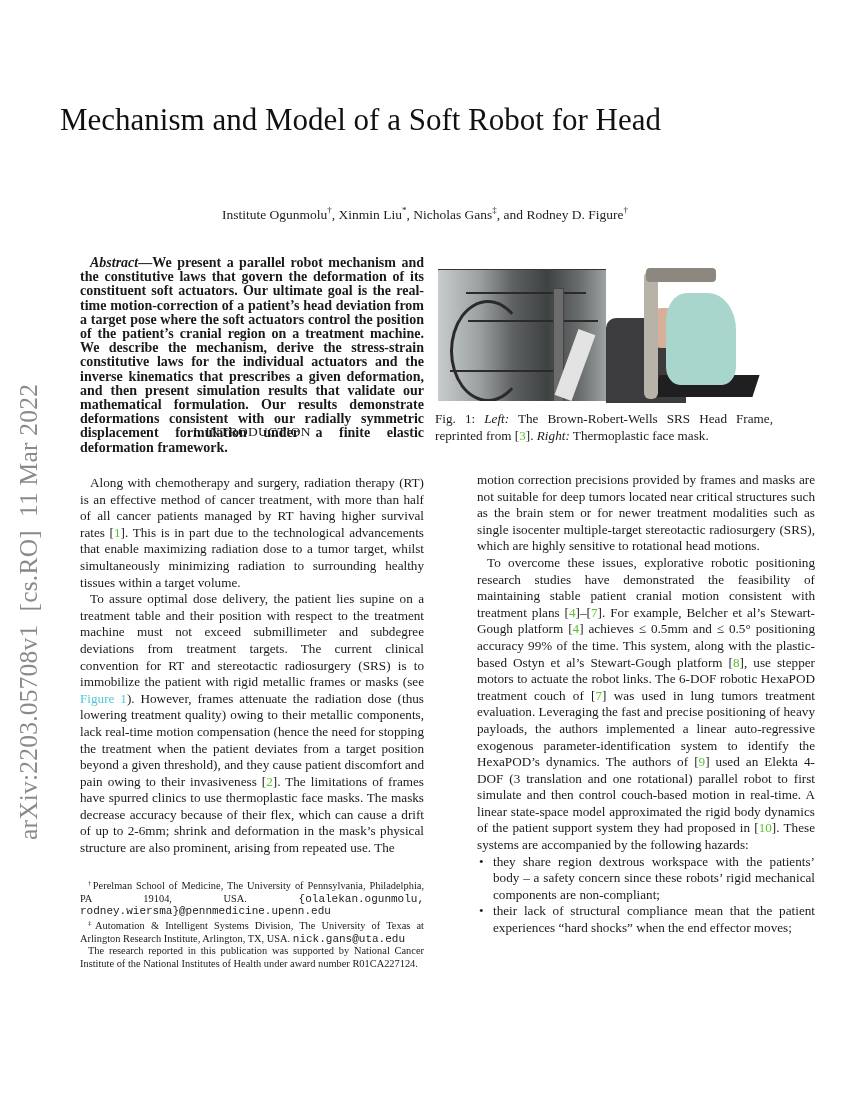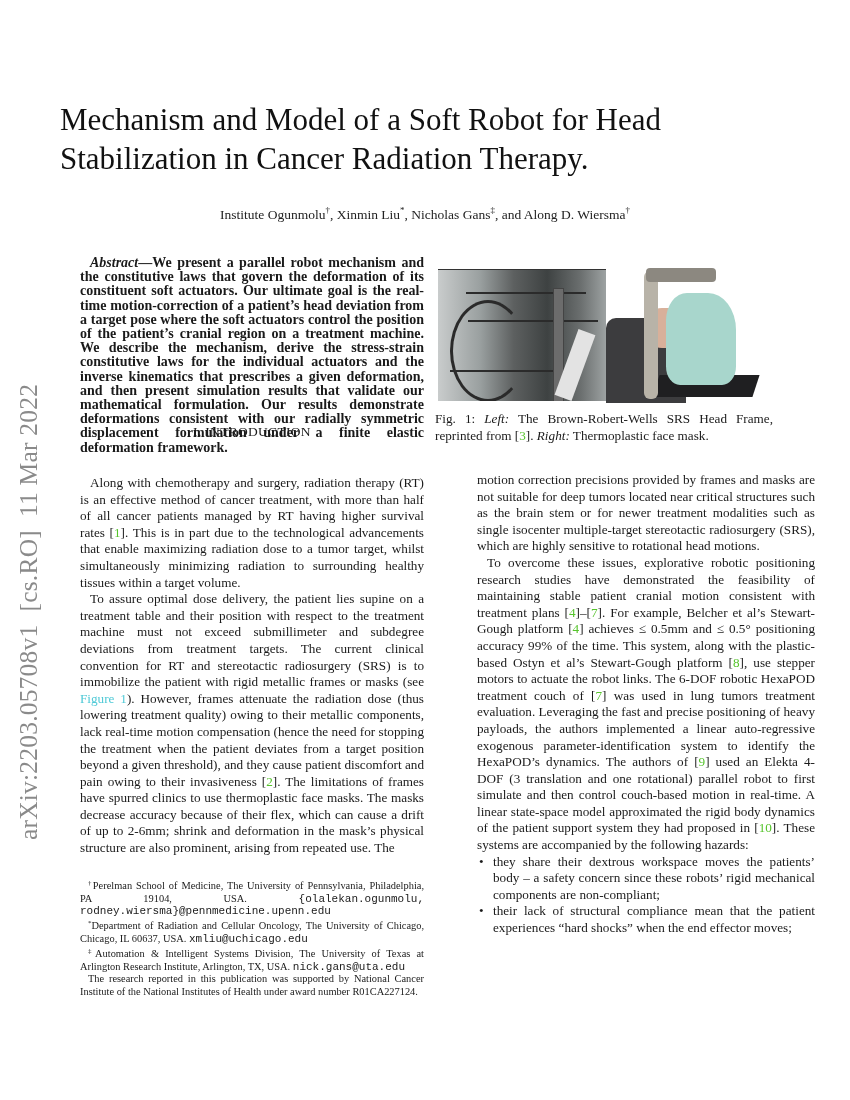--- a/index.html
+++ b/index.html
@@ -79,25 +79,24 @@
     ul.hazards li { position: relative; padding-left: 16px; }
     ul.hazards li::before { content: "•"; position: absolute; left: 2px; top: 0; }
   </style>
 </head>
 <body>
 
 <div class="arxiv-stamp">arXiv:2203.05708v1  [cs.RO]  11 Mar 2022</div>
 
 <div class="title">
   <span>Mechanism and Model of a Soft Robot for Head</span><br>
-  <span>Stabilization in Cancer Radiation Therapy.</span>
 </div>
 
 <div class="authors">
-  <span>Institute Ogunmolu</span><sup>†</sup><span>, </span><span>Xinmin Liu</span><sup>*</sup><span>, </span><span>Nicholas Gans</span><sup>‡</sup><span>, and </span><span>Along D. Wiersma</span><sup>†</sup>
+  <span>Institute Ogunmolu</span><sup>†</sup><span>, </span><span>Xinmin Liu</span><sup>*</sup><span>, </span><span>Nicholas Gans</span><sup>‡</sup><span>, and </span><span>Rodney D. Figure</span><sup>†</sup>
 </div>
 
 <div class="abstract">
   <span class="lead">Abstract</span><span>—</span><span>We present a parallel robot mechanism and the constitutive laws that govern the deformation of its constituent soft actuators. Our ultimate goal is the real-time motion-correction of a patient’s head deviation from a target pose where the soft actuators control the position of the patient’s cranial region on a treatment machine. We describe the mechanism, derive the stress-strain constitutive laws for the individual actuators and the inverse kinematics that prescribes a given deformation, and then present simulation results that validate our mathematical formulation. Our results demonstrate deformations consistent with our radially symmetric displacement formulation under a finite elastic deformation framework.</span>
 </div>
 
 <div class="section-head">
   <span>I.</span> <span>INTRODUCTION</span>
 </div>
 
@@ -126,23 +125,22 @@
 </div>
 
 <div class="caption">
   <span>Fig. 1:</span> <em>Left:</em><span> The Brown-Robert-Wells SRS Head Frame, reprinted from [</span><a class="cite">3</a><span>]. </span><em>Right:</em><span> Thermoplastic face mask.</span>
 </div>
 
 <div class="col col-right" style="top:472px;">
   <p style="text-indent:0">motion correction precisions provided by frames and masks are not suitable for deep tumors located near critical structures such as the brain stem or for newer treatment modalities such as single isocenter multiple-target stereotactic radiosurgery (SRS), which are highly sensitive to rotational head motions.</p>
   <p><span>To overcome these issues, explorative robotic positioning research studies have demonstrated the feasibility of maintaining stable patient cranial motion consistent with treatment plans [</span><a class="cite">4</a><span>]–[</span><a class="cite">7</a><span>]. For example, Belcher et al’s Stewart-Gough platform [</span><a class="cite">4</a><span>] achieves ≤ 0.5mm and ≤ 0.5° positioning accuracy 99% of the time. This system, along with the plastic-based Ostyn et al’s Stewart-Gough platform [</span><a class="cite">8</a><span>], use stepper motors to actuate the robot links. The 6-DOF robotic HexaPOD treatment couch of [</span><a class="cite">7</a><span>] was used in lung tumors treatment evaluation. Leveraging the fast and precise positioning of heavy payloads, the authors implemented a linear auto-regressive exogenous parameter-identification system to identify the HexaPOD’s dynamics. The authors of [</span><a class="cite">9</a><span>] used an Elekta 4-DOF (3 translation and one rotational) parallel robot to first simulate and then control couch-based motion in real-time. A linear state-space model approximated the rigid body dynamics of the patient support system they had proposed in [</span><a class="cite">10</a><span>]. These systems are accompanied by the following hazards:</span></p>
   <ul class="hazards">
-    <li>they share their dextrous workspace moves the patients’ body – a safety concern since these robots’ rigid mechanical components are non-compliant;</li>
+    <li>they share region dextrous workspace with the patients’ body – a safety concern since these robots’ rigid mechanical components are non-compliant;</li>
     <li>their lack of structural compliance mean that the patient experiences “hard shocks” when the end effector moves;</li>
   </ul>
 </div>
 
 <div class="footnotes">
   <p><sup>†</sup><span>Perelman School of Medicine, The University of Pennsylvania, Philadelphia, PA 19104, USA. </span><span class="mono">{olalekan.ogunmolu, rodney.wiersma}@pennmedicine.upenn.edu</span></p>
-  <p><sup>*</sup><span>Department of Radiation and Cellular Oncology, The University of Chicago, Chicago, IL 60637, USA. </span><span class="mono">xmliu@uchicago.edu</span></p>
   <p><sup>‡</sup><span>Automation &amp; Intelligent Systems Division, The University of Texas at Arlington Research Institute, Arlington, TX, USA. </span><span class="mono">nick.gans@uta.edu</span></p>
   <p>The research reported in this publication was supported by National Cancer Institute of the National Institutes of Health under award number R01CA227124.</p>
 </div>
 
 </body></html>

